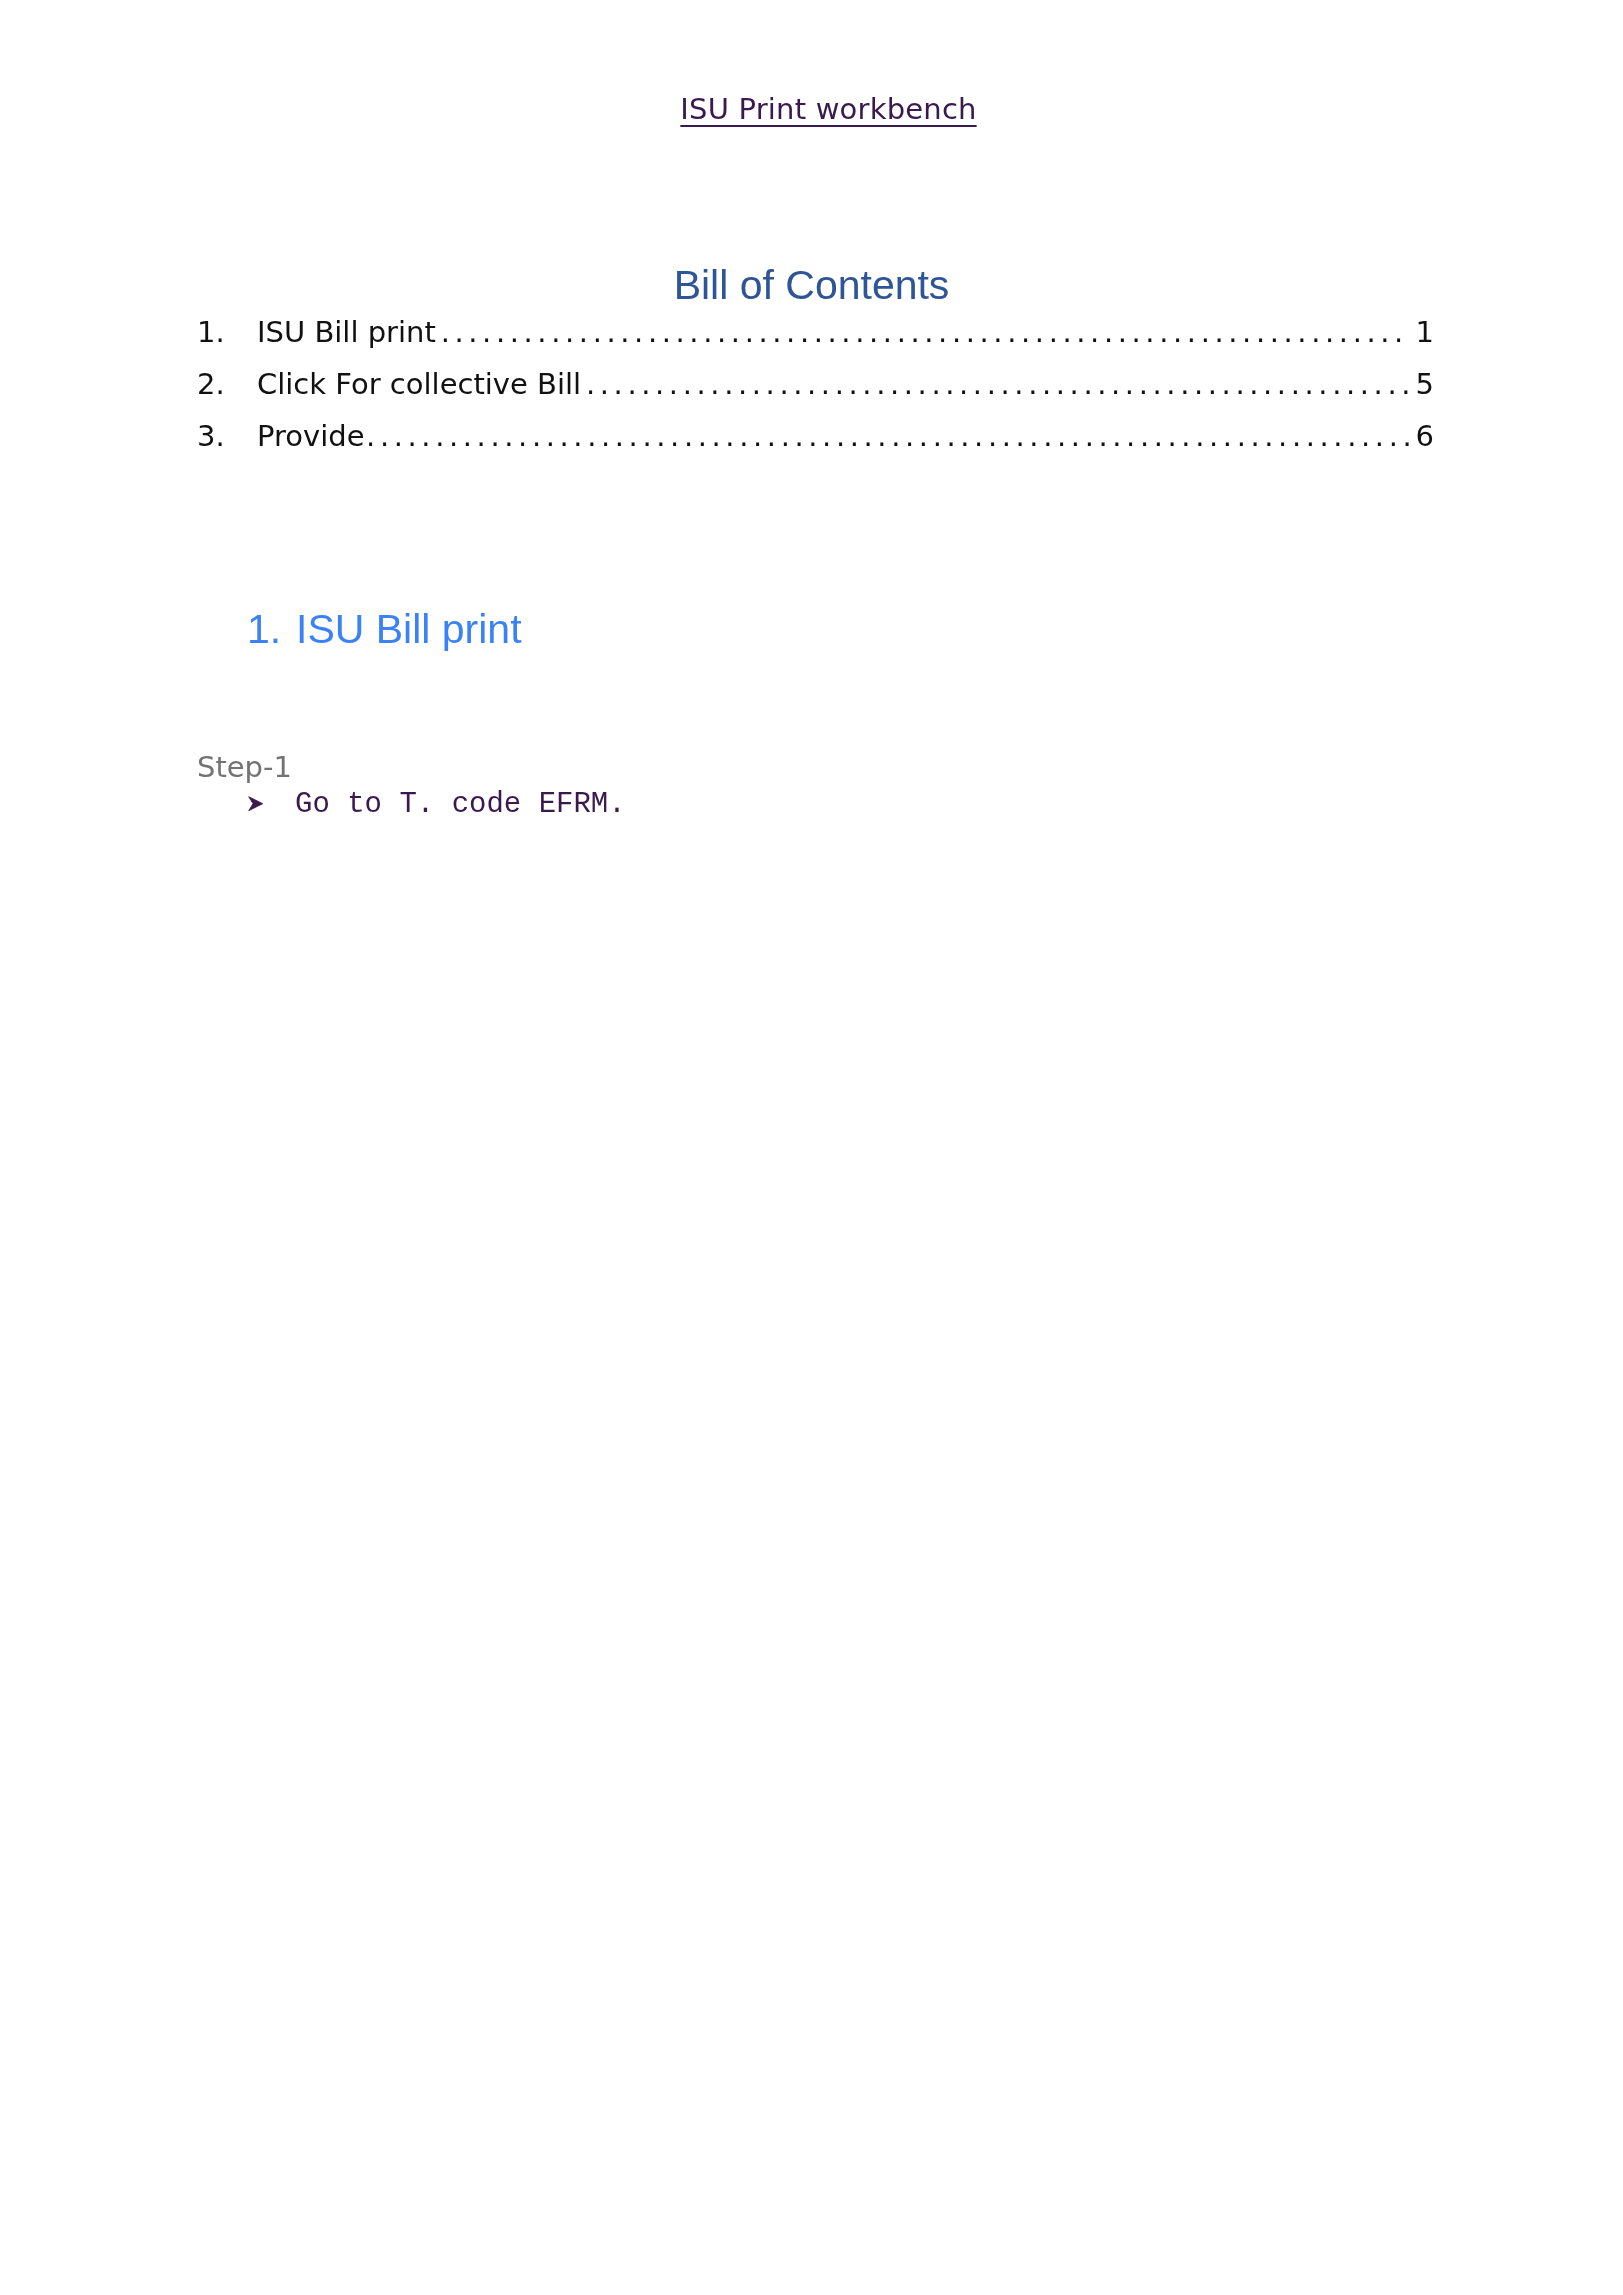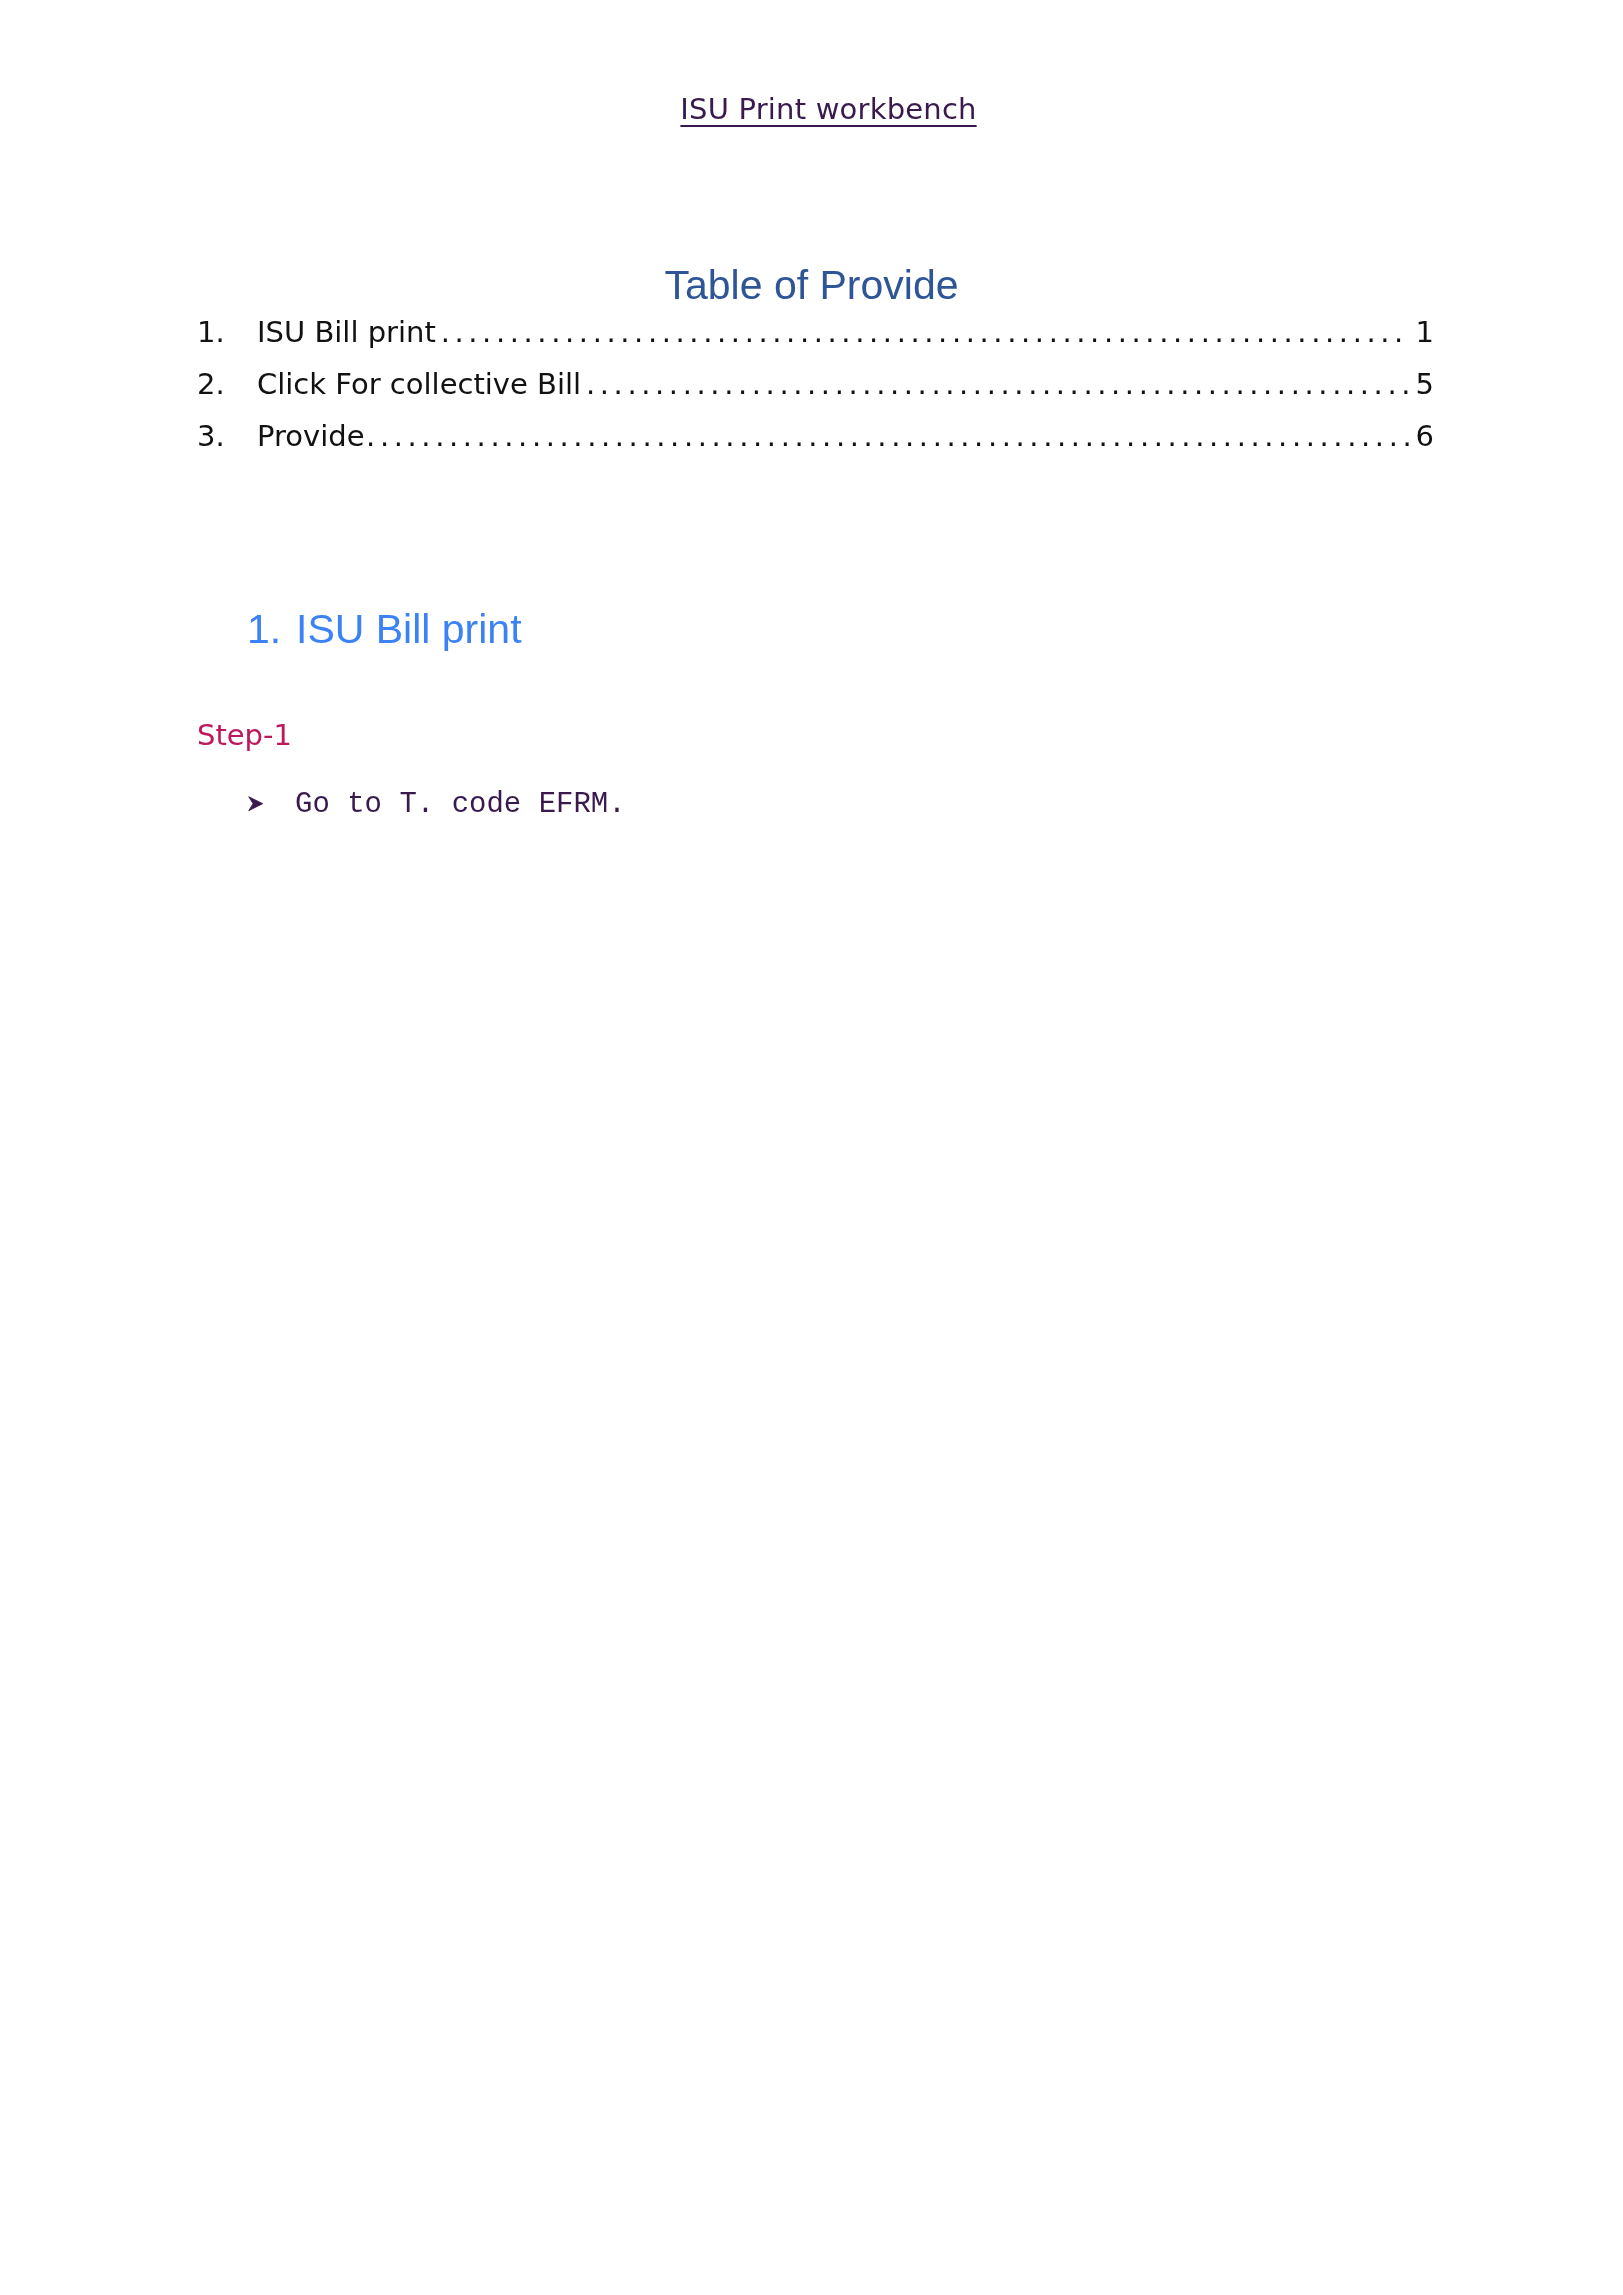--- a/index.html
+++ b/index.html
@@ -88,24 +88,24 @@
       font-size: 41px;
       color: #3b82f6;
       font-weight: normal;
     }
     .section-heading .num {
       display: inline-block;
       width: 49px;
     }
     .step-label {
       position: absolute;
-      top: 718px;
+      top: 750px;
       left: 197px;
       font-size: 29px;
-      color: #be185d;
+      color: #737373;
     }
     .bullets {
       position: absolute;
       top: 778px;
       left: 247px;
       margin: 0;
       padding: 0;
       list-style: none;
     }
     .bullet {
@@ -128,21 +128,21 @@
       height: 17.4px;
     }
   </style>
 </head>
 <body>
 
 <div class="page">
 
   <div class="header-title">ISU Print workbench</div>
 
-  <h2 class="toc-title" style="margin:0;">Table of Provide</h2>
+  <h2 class="toc-title" style="margin:0;">Bill of Contents</h2>
 
   <div class="toc">
     <div class="toc-row">
       <span class="toc-num">1.</span>
       <span class="toc-label">ISU Bill print</span>
       <span class="toc-dots">..............................................................................................................................................................................................................</span>
       <span class="toc-page">1</span>
     </div>
     <div class="toc-row">
       <span class="toc-num">2.</span>

